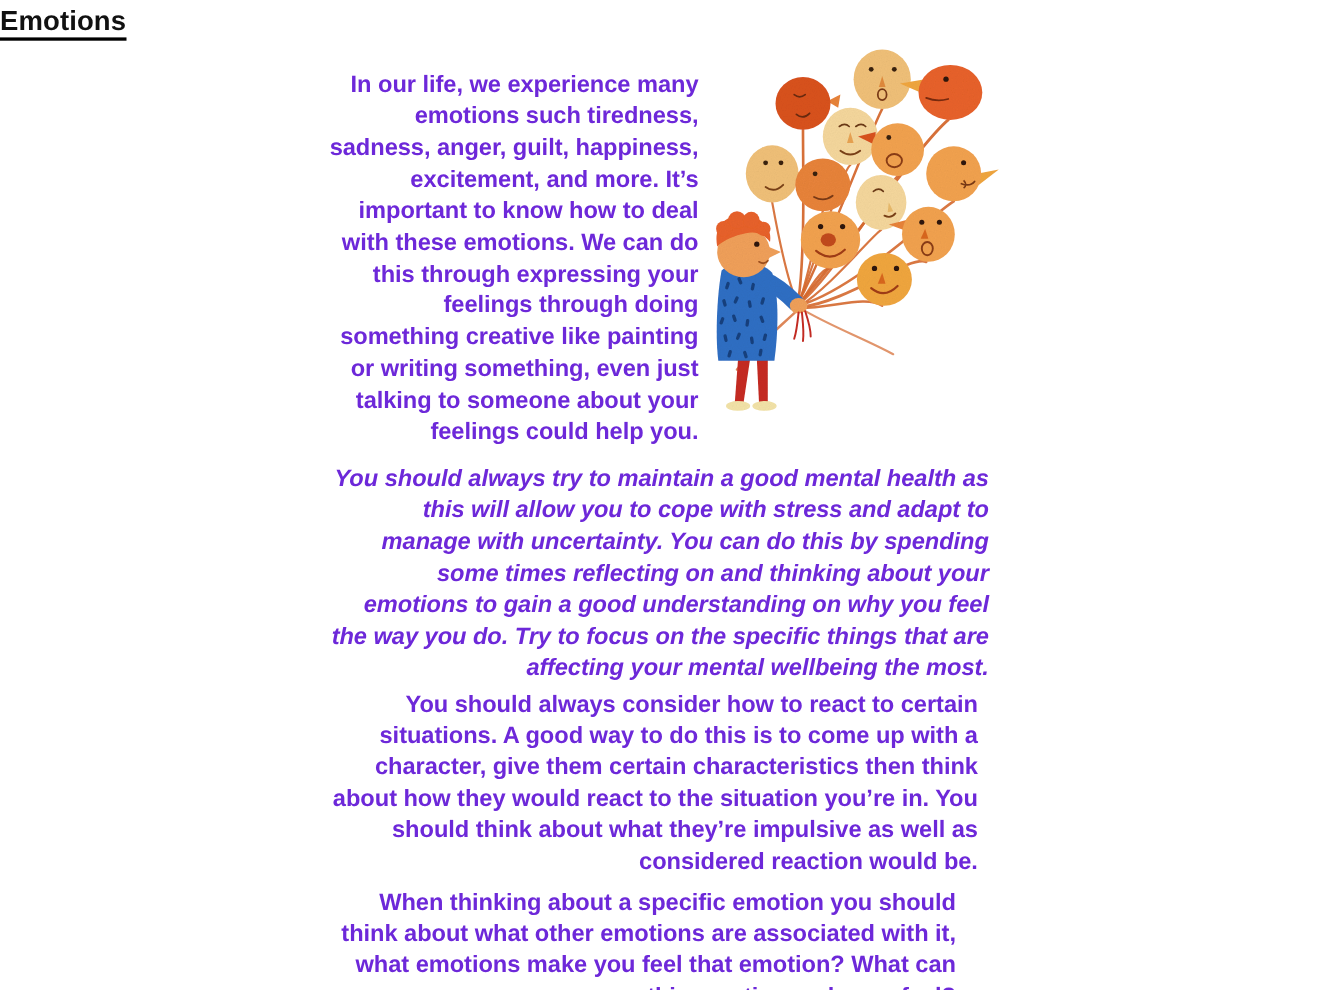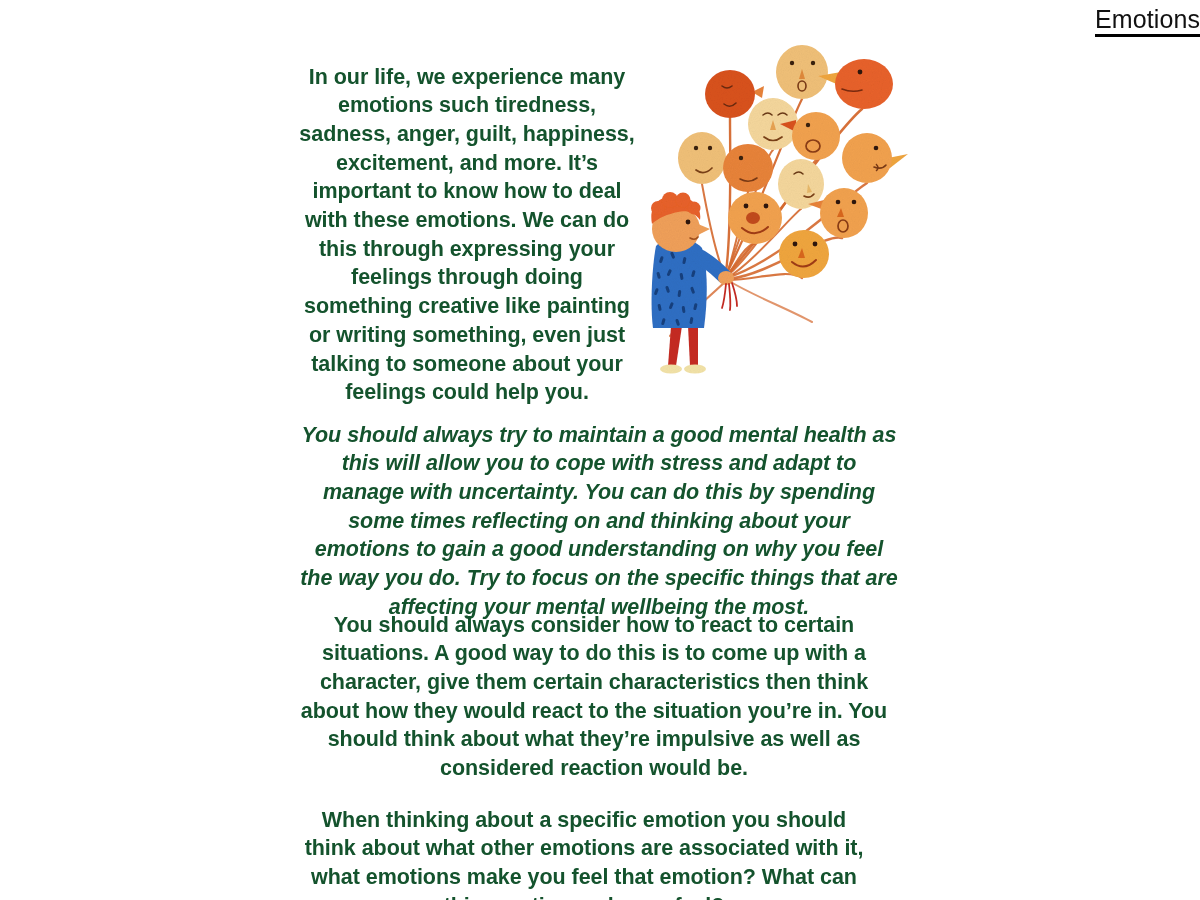--- a/index.html
+++ b/index.html
@@ -23,56 +23,56 @@
     height: 900px;
     background: #ffffff;
   }
 
   
   #doc-title {
     position: absolute;
     left: 0;
     top: 4px;
     width: 1200px;
-    text-align: right;
+    text-align: left;
     font-size: 25px;
-    font-weight: normal;
+    font-weight: bold;
     letter-spacing: 0.1px;
     line-height: 30px;
   }
   #doc-title span.ul {
     border-bottom: 3px solid #000;
     padding-bottom: 1px;
   }
 
   
   .para {
     position: absolute;
     font-size: 21.5px;
     font-weight: bold;
     line-height: 28.7px;
-    color: #14532d;
+    color: #6d28d9;
     letter-spacing: -0.05px;
-    text-align: center;
+    text-align: right;
     white-space: normal;
   }
   #para-1 {
     left: 299px;
     top: 41px;
     width: 336px;
   }
   #para-2 {
     left: 299px;
     top: 399px;
     width: 600px;
     font-style: italic;
   }
   #para-3 {
     left: 299px;
-    top: 589px;
+    top: 604px;
     width: 590px;
   }
   #para-4 {
     left: 299px;
     top: 784px;
     width: 570px;
   }
 
   
   #illustration {

